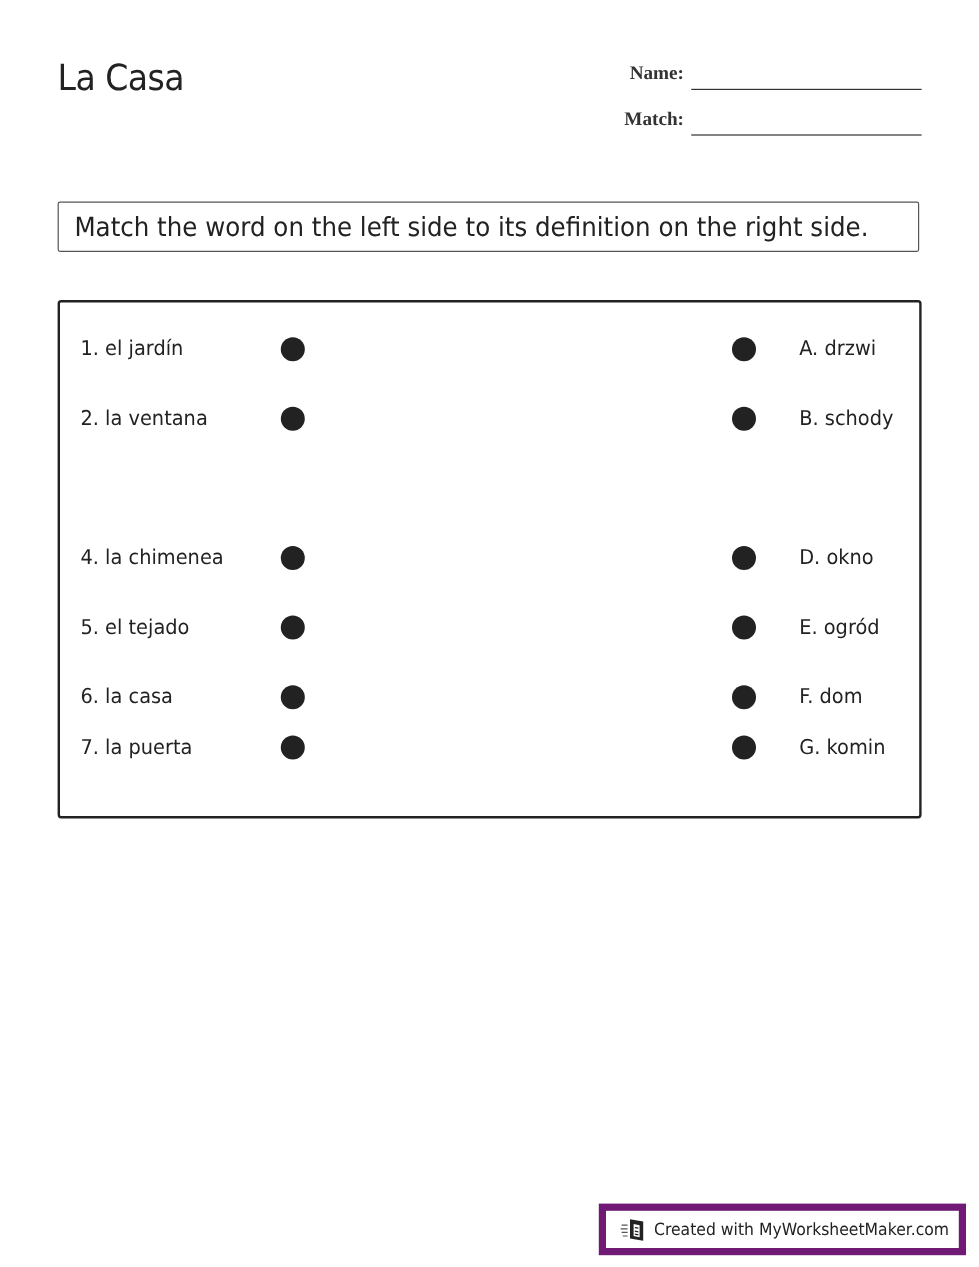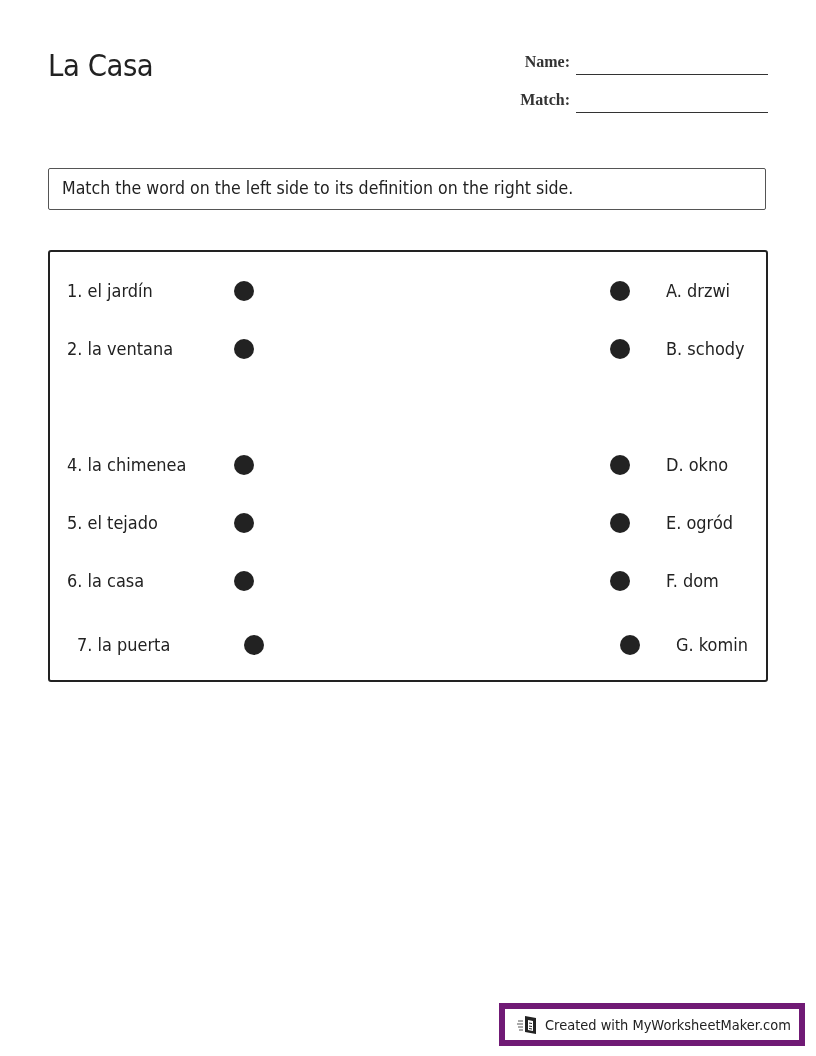--- a/index.html
+++ b/index.html
@@ -54,21 +54,21 @@
     .instructions {
       position: absolute;
       left: 48px;
       top: 168px;
       width: 718px;
       height: 42px;
       border: 1px solid #555;
       border-radius: 2px;
       box-sizing: border-box;
       padding: 9px 13px;
-      font-size: 17px;
+      font-size: 22px;
       color: #222;
       font-family: "DejaVu Sans", sans-serif;
       transform-origin: left center;
     }
     .instructions span {
       display: inline-block;
       transform: scaleX(0.93);
       transform-origin: left center;
       white-space: nowrap;
     }
@@ -192,21 +192,21 @@
     <span class="dot left"></span>
     <span class="dot right"></span>
     <span class="right-word">E. ogród</span>
   </div>
   <div class="row" style="top:317px;">
     <span class="left-word">6. la casa</span>
     <span class="dot left"></span>
     <span class="dot right"></span>
     <span class="right-word">F. dom</span>
   </div>
-  <div class="row" style="top:381px;margin-left:10px;">
+  <div class="row" style="top:359px;">
     <span class="left-word">7. la puerta</span>
     <span class="dot left"></span>
     <span class="dot right"></span>
     <span class="right-word">G. komin</span>
   </div>
 </div>
 
 <div class="footer-badge">
   <span class="footer-icon">
     <svg width="22" height="22" viewBox="0 0 22 22">

